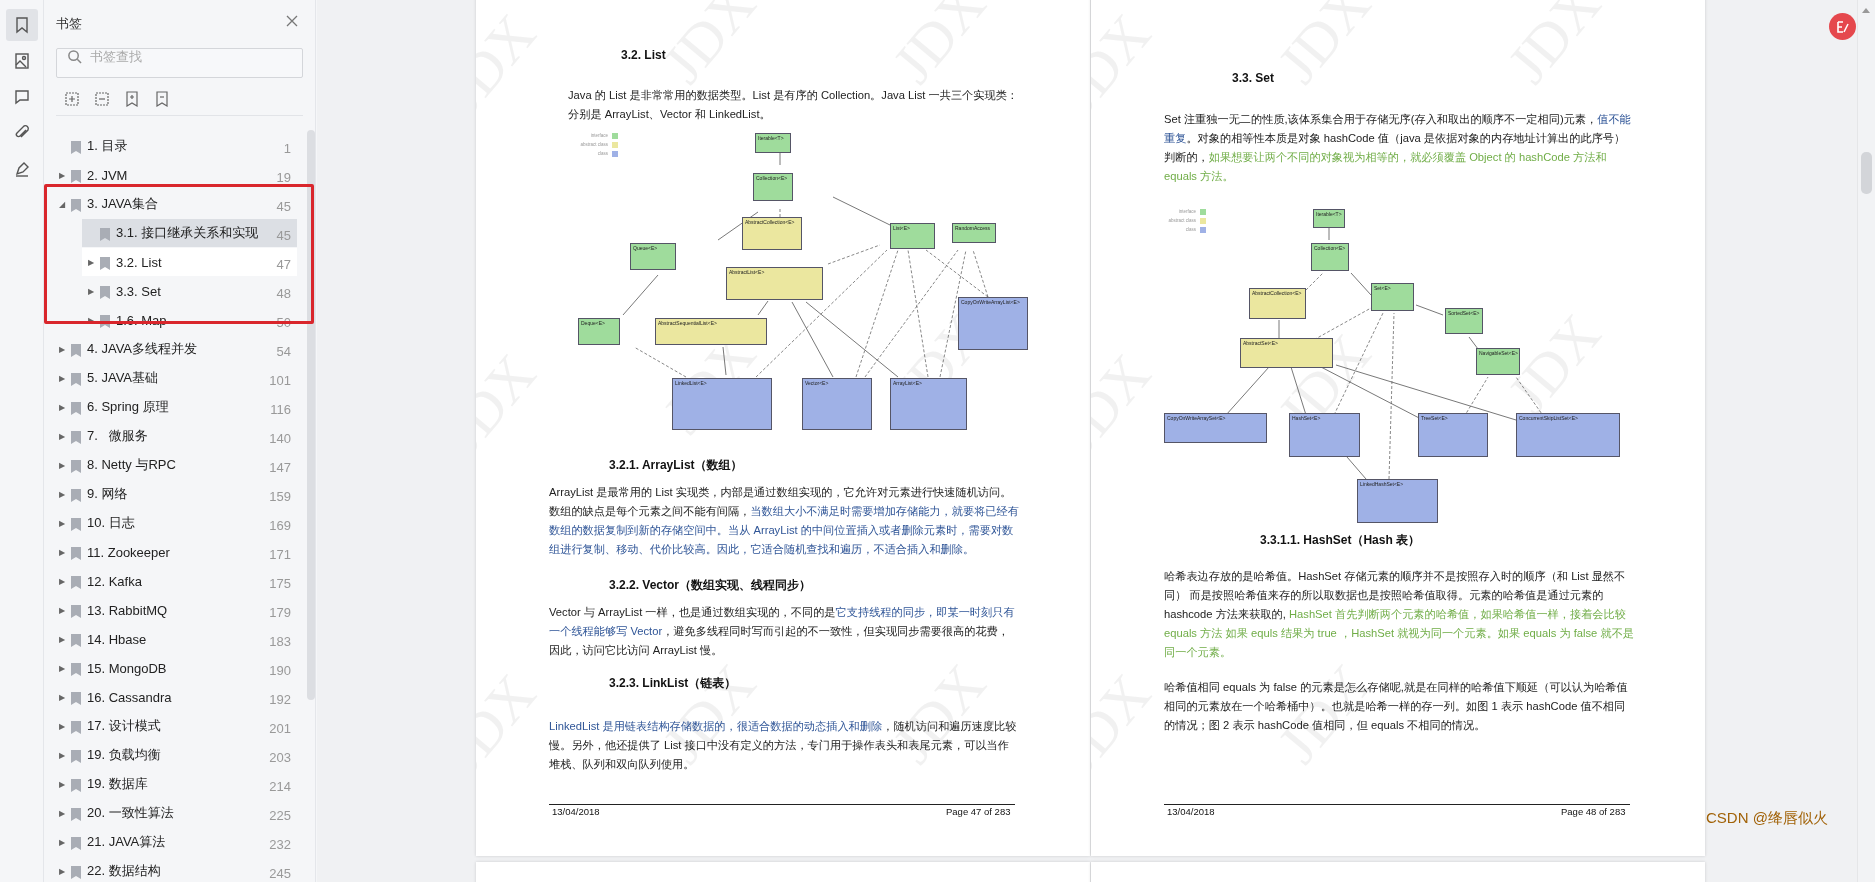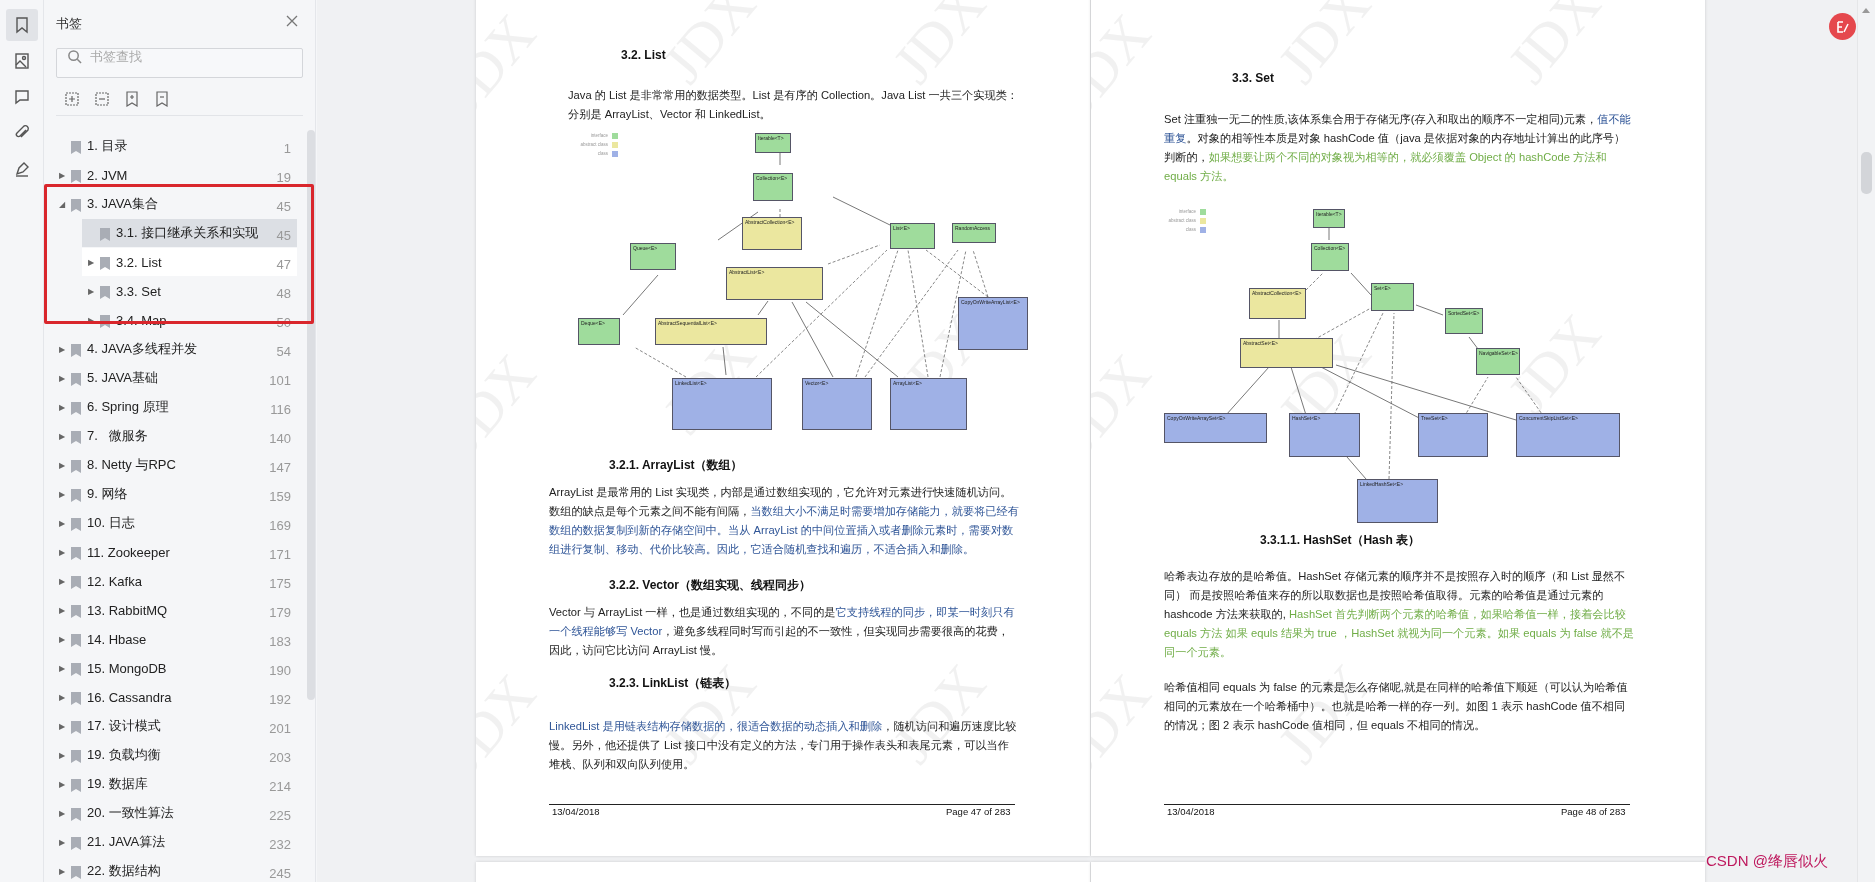--- a/index.html
+++ b/index.html
@@ -60,21 +60,21 @@
   .legend-s { position: absolute; width: 6px; height: 6px; }
   .legend-t { position: absolute; font-size: 4.5px; color: #999; text-align: right; width: 40px; }
 
   .right-rail { position: absolute; left: 1857px; top: 0; width: 18px; height: 882px; background: #f2f3f5; border-left: 1px solid #e5e6e8; }
   .rscroll-up { position: absolute; left: 4px; top: 8px; width: 0; height: 0; border-left: 4px solid transparent; border-right: 4px solid transparent; border-bottom: 5px solid #999; cursor: pointer; }
   .rscroll-thumb { position: absolute; left: 3px; top: 152px; width: 11px; height: 42px; background: #d3d5d9; border-radius: 5px; cursor: pointer; }
   .fab { position: absolute; left: 1829px; top: 13px; width: 27px; height: 27px; border-radius: 50%; background: #e5484d; display: flex; align-items: center; justify-content: center; cursor: pointer; }
   .fab svg { width: 14px; height: 14px; stroke: #fff; fill: none; stroke-width: 1.6; }
 
   .overlay-zhihu { position: absolute; left: 1315px; top: 770px; font-size: 56px; color: rgba(150,150,150,0.55); letter-spacing: 2px; white-space: nowrap; font-family: "DejaVu Sans", sans-serif; text-shadow: 2px 2px 0 rgba(255,255,255,0.8); pointer-events: none; }
-  .overlay-csdn { position: absolute; left: 1706px; top: 852px; font-size: 15px; color: #be185d; white-space: nowrap; pointer-events: none; text-align: center; }
+  .overlay-csdn { position: absolute; left: 1706px; top: 809px; font-size: 15px; color: #a16207; white-space: nowrap; pointer-events: none; text-align: center; }
 </style>
 </head>
 <body>
 
 <div class="app">
 
   <div class="rail">
     <div class="rail-btn active" style="top:9px">
       <svg viewBox="0 0 18 18">
           <path d="M4 2h10v14l-5-4-5 4z"></path>
@@ -194,21 +194,21 @@
               <path d="M0 0h10v13l-5-3-5 3z"></path>
             </svg></span>
         <span class="label">3.3. Set</span>
         <span class="page">48</span>
       </div>
       <div class="row" style="top:180px; left:37px; width:215px">
         <span class="arrow" style="margin-left:4px">▶</span>
         <span class="bm"><svg viewBox="0 0 10 13">
               <path d="M0 0h10v13l-5-3-5 3z"></path>
             </svg></span>
-        <span class="label">3.4. Map</span>
+        <span class="label">1.6. Map</span>
         <span class="page">50</span>
       </div>
       <div class="row" style="top:209px">
         <span class="arrow" style="margin-left:12px">▶</span>
         <span class="bm"><svg viewBox="0 0 10 13">
               <path d="M0 0h10v13l-5-3-5 3z"></path>
             </svg></span>
         <span class="label">4. JAVA多线程并发</span>
         <span class="page">54</span>
       </div>

